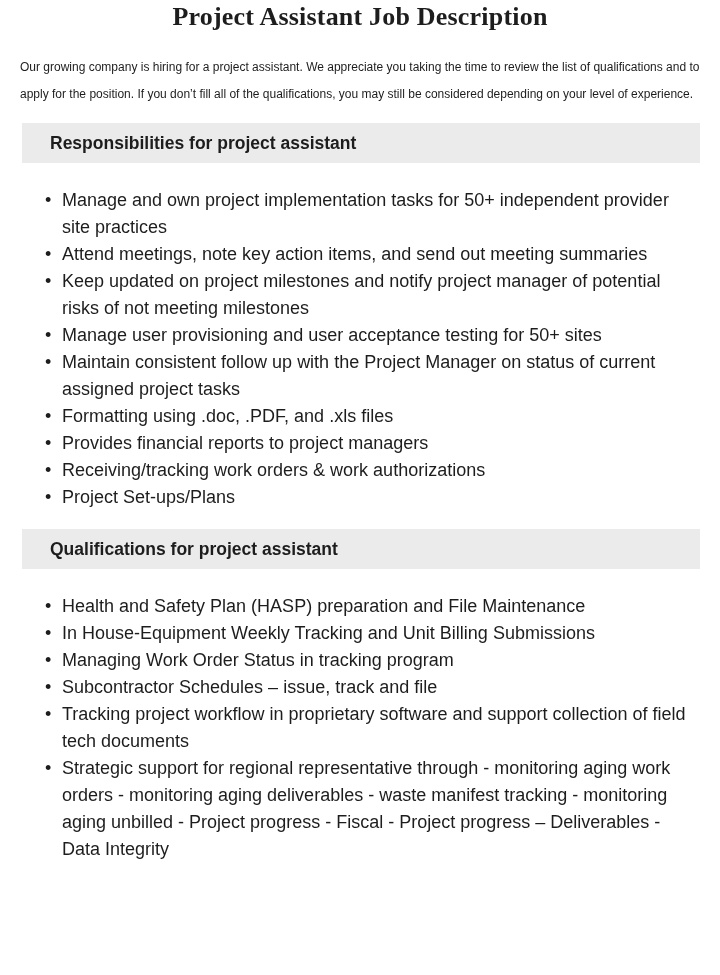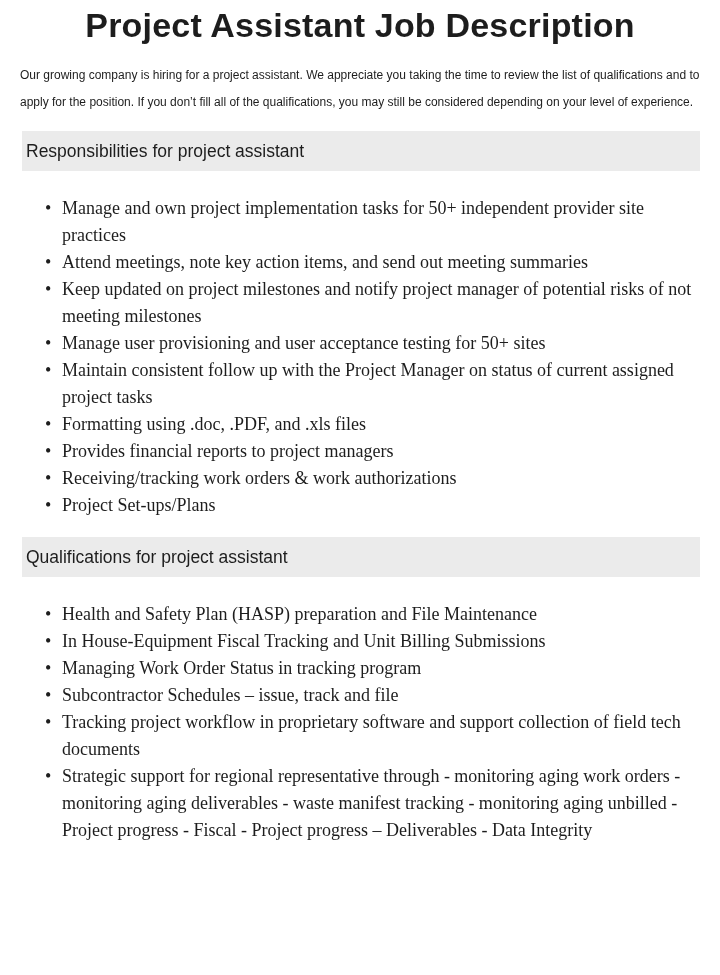--- a/index.html
+++ b/index.html
@@ -16,47 +16,47 @@
   .page {
     width: 720px;
     min-height: 975px;
     background: var(--bg);
     color: var(--text);
     font-family: "Liberation Sans", sans-serif;
     padding: 0 20px 20px 20px;
     overflow: hidden;
   }
   .title {
-    font-size: 34px;
+    font-size: 26px;
     font-weight: 700;
     line-height: 34px;
     text-align: center;
-    margin: 8px 0 0 0;
+    margin: 0 0 0 0;
     letter-spacing: 0.2px;
+    font-family: Liberation Serif, serif;
   }
   .intro {
     font-size: 12px;
     line-height: 27px;
     margin: 20px 0 15px 0;
   }
   .section-heading {
     background: var(--heading-bg);
     font-size: 17.5px;
-    font-weight: 400;
+    font-weight: 700;
     line-height: 20px;
-    padding: 10px 4px;
+    padding: 10px 28px;
     margin: 0 0 0 2px;
   }
   ul.bullet-list {
     list-style: none;
     margin: 24px 0 18px 0;
     padding: 0 0 0 42px;
     font-size: 18px;
     line-height: 27px;
-    font-family: Liberation Serif, serif;
   }
   ul.bullet-list li {
     position: relative;
   }
   ul.bullet-list li::before {
     content: "\2022";
     position: absolute;
     left: -17px;
     top: 0;
   }
@@ -83,21 +83,21 @@
         <li>Provides financial reports to project managers</li>
         <li>Receiving/tracking work orders &amp; work authorizations</li>
         <li>Project Set-ups/Plans</li>
       </ul>
   </div>
 
   <div class="section">
     <div class="section-heading">Qualifications for project assistant</div>
     <ul class="bullet-list">
         <li>Health and Safety Plan (HASP) preparation and File Maintenance</li>
-        <li>In House-Equipment Fiscal Tracking and Unit Billing Submissions</li>
+        <li>In House-Equipment Weekly Tracking and Unit Billing Submissions</li>
         <li>Managing Work Order Status in tracking program</li>
         <li>Subcontractor Schedules – issue, track and file</li>
         <li>Tracking project workflow in proprietary software and support collection of field tech documents</li>
         <li>Strategic support for regional representative through - monitoring aging work orders - monitoring aging deliverables - waste manifest tracking - monitoring aging unbilled - Project progress - Fiscal - Project progress – Deliverables - Data Integrity</li>
       </ul>
   </div>
 
 </div>
 
 </body></html>

